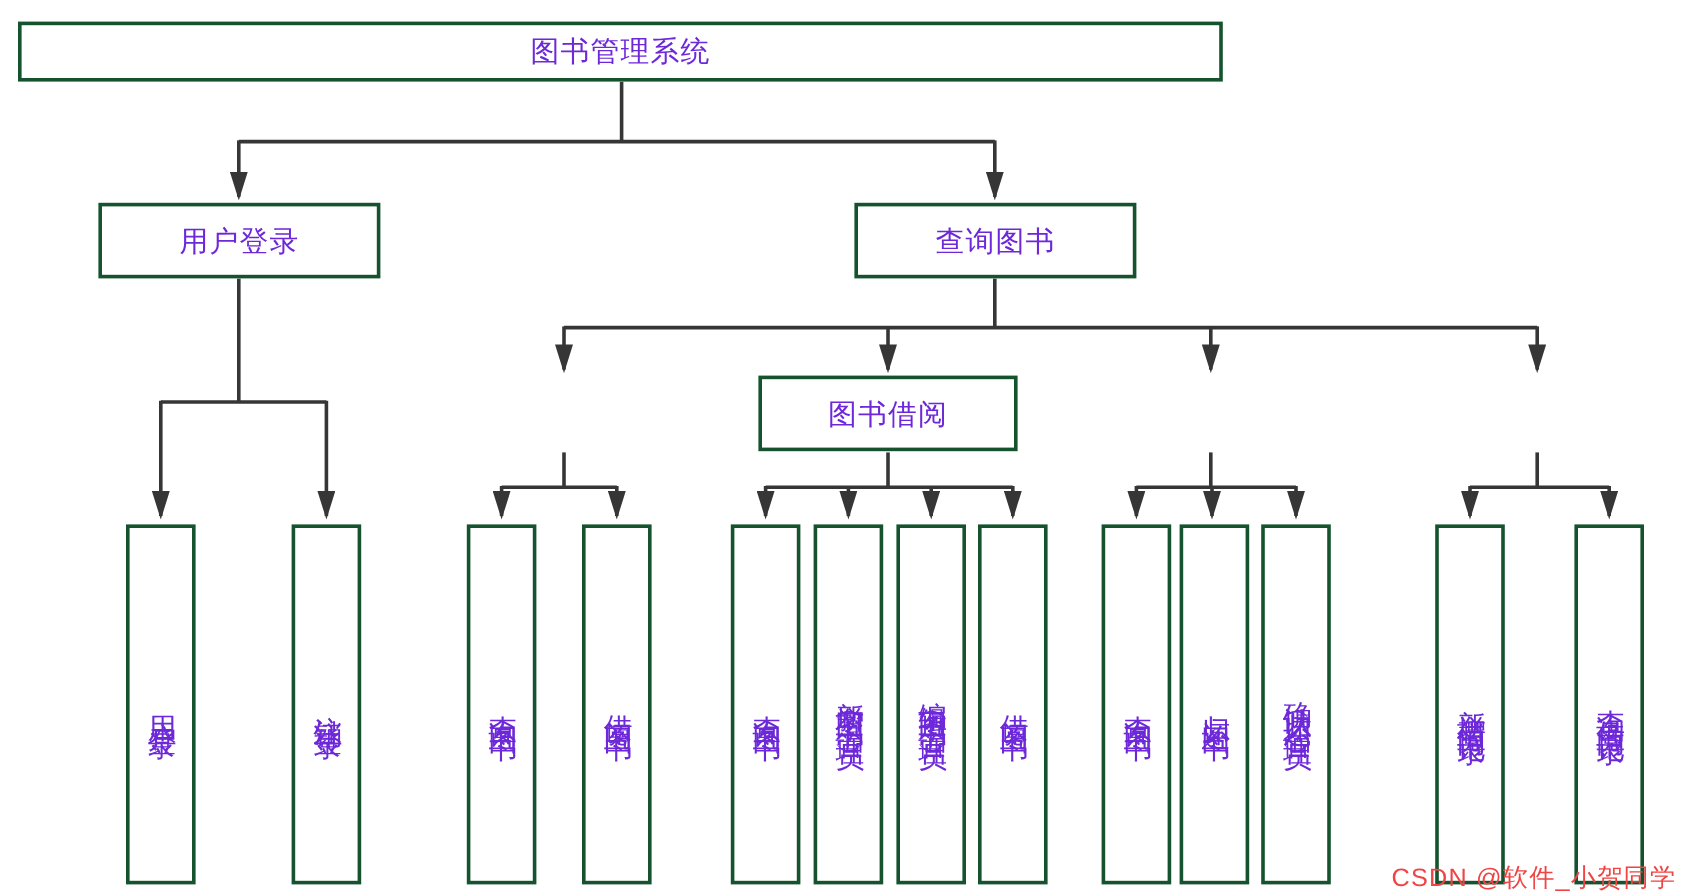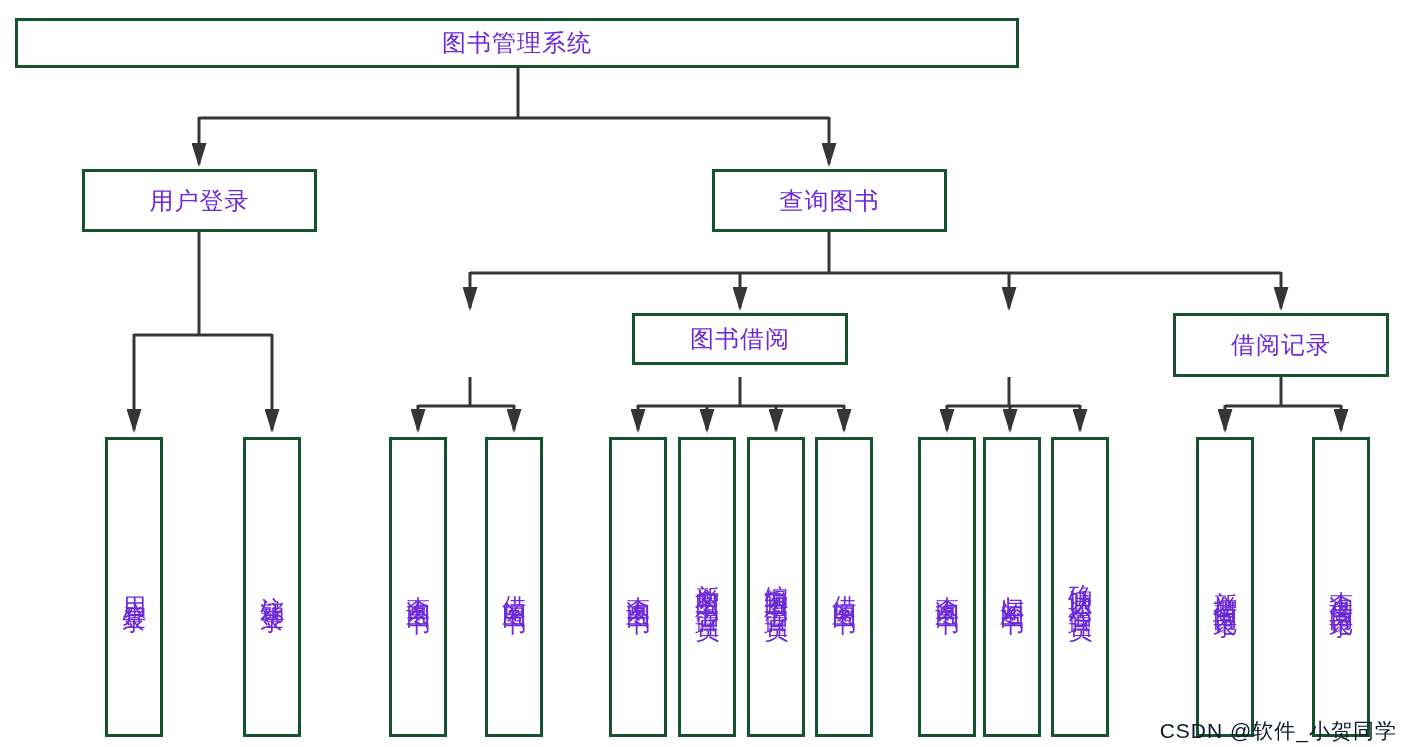--- a/index.html
+++ b/index.html
@@ -45,21 +45,21 @@
     writing-mode: vertical-rl;
     text-orientation: upright;
     letter-spacing: 5px;
     line-height: 1.1;
   }
   .watermark {
     position: absolute;
     right: 8px;
     bottom: 2px;
     font-size: 21px;
-    color: #0f172a;
+    color: #ef4444;
     letter-spacing: 1px;
     white-space: nowrap;
   }
 </style>
 </head>
 <body>
 
 <div class="canvas">
 
   <svg class="connectors" viewBox="0 0 1405 747" xmlns="http://www.w3.org/2000/svg">
@@ -110,22 +110,21 @@
       <path d="M1225,405 V430" marker-end="url(#arrow)"></path>
       <path d="M1341,405 V430" marker-end="url(#arrow)"></path>
     </g>
   </svg>
 
   <div class="node h-node" style="left:15px; top:18px; width:1004px; height:50px;">图书管理系统</div>
 
   <div class="node h-node" style="left:82px; top:169px; width:235px; height:63px;">用户登录</div>
   <div class="node h-node" style="left:712px; top:169px; width:235px; height:63px;">查询图书</div>
 
-  <div class="node h-node" style="left:632px; top:313px; width:216px; height:52px;text-align:center;">图书借阅</div>
-  <div class="node h-node" style="left:1173px; top:313px; width:216px; height:64px;">借阅记录</div>
+  <div class="node h-node" style="left:632px; top:313px; width:216px; height:63px;text-align:center;">图书借阅</div>
 
   <div class="node v-node" style="left:105px; top:437px; width:58px; height:300px;">
     <span class="v-text">用户登录</span>
   </div>
   <div class="node v-node" style="left:243px; top:437px; width:58px; height:300px;">
     <span class="v-text">注销登录</span>
   </div>
 
   <div class="node v-node" style="left:389px; top:437px; width:58px; height:300px;">
     <span class="v-text">查询图书</span>

